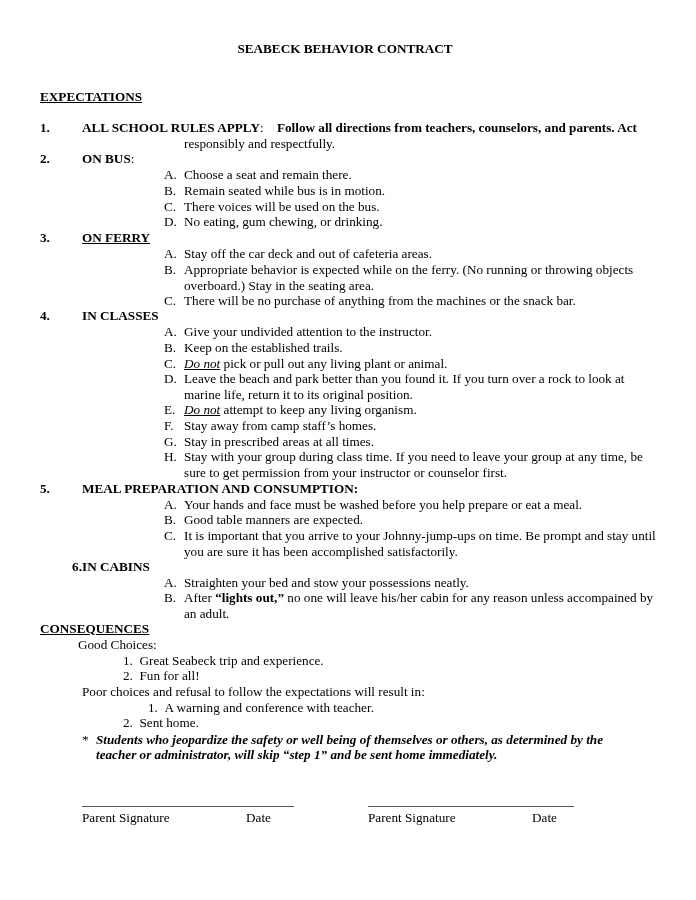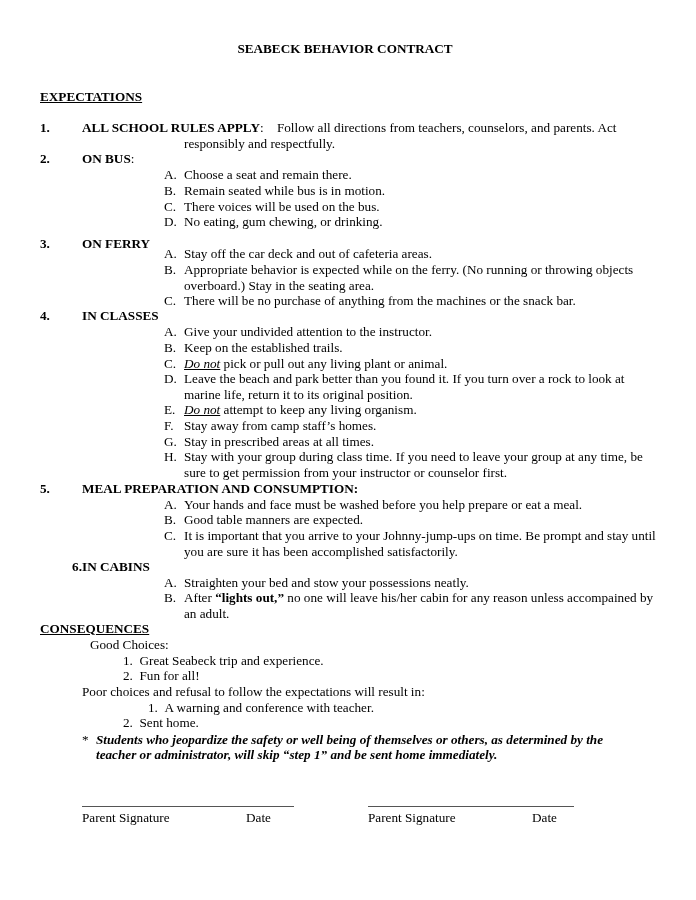--- a/index.html
+++ b/index.html
@@ -20,21 +20,21 @@
 </style>
 </head>
 <body>
 
 <div class="title">SEABECK BEHAVIOR CONTRACT</div>
 
 <div class="heading" style="top:89px;">EXPECTATIONS</div>
 
 <div class="sec" style="top:120px;">
   <span class="num">1.</span><span>ALL SCHOOL RULES APPLY</span><span style="font-weight:normal">:</span>
-  <span style="font-weight:normal; margin-left:10px;">Follow all directions from teachers, counselors, and parents.  Act</span>
+  <span style="font-weight:bold; margin-left:10px;">Follow all directions from teachers, counselors, and parents.  Act</span>
 </div>
 <div class="line" style="top:136px; left:184px;text-align:center;">responsibly and respectfully.</div>
 
 <div class="sec" style="top:151px;">
   <span class="num">2.</span><span>ON BUS</span><span style="font-weight:normal">:</span>
 </div>
 <div class="item" style="top:167px;">
     <span class="let">A.</span>
     <span class="txt">Choose a seat and remain there.</span>
   </div>
@@ -44,21 +44,21 @@
   </div>
 <div class="item" style="top:199px;">
     <span class="let">C.</span>
     <span class="txt">There voices will be used on the bus.</span>
   </div>
 <div class="item" style="top:214px;">
     <span class="let">D.</span>
     <span class="txt">No eating, gum chewing, or drinking.</span>
   </div>
 
-<div class="sec" style="top:236px;">
+<div class="sec" style="top:230px;text-decoration:underline;">
   <span class="num">3.</span><span>ON FERRY</span>
 </div>
 <div class="item" style="top:246px;">
     <span class="let">A.</span>
     <span class="txt">Stay off the car deck and out of cafeteria areas.</span>
   </div>
 <div class="item" style="top:262px;">
     <span class="let">B.</span>
     <span class="txt">Appropriate behavior is expected while on the ferry.  (No running or throwing objects overboard.)  Stay in the seating area.</span>
   </div>
@@ -125,21 +125,21 @@
 <div class="item" style="top:575px;">
     <span class="let">A.</span>
     <span class="txt">Straighten your bed and stow your possessions neatly.</span>
   </div>
 <div class="item" style="top:590px;">
     <span class="let">B.</span>
     <span class="txt"><span>After </span><span class="b">“lights out,”</span><span>  no one will leave his/her cabin for any reason unless accompained by an adult.</span></span>
   </div>
 
 <div class="heading" style="top:621px;text-align:center;">CONSEQUENCES</div>
-<div class="line" style="top:637px; left:90px;text-align:right;">Good Choices:</div>
+<div class="line" style="top:637px; left:78px;text-align:right;">Good Choices:</div>
 <div class="line" style="top:653px; left:123px;"><span>1.</span>&nbsp;&nbsp;<span>Great Seabeck trip and experience.</span></div>
 <div class="line" style="top:668px; left:123px;"><span>2.</span>&nbsp;&nbsp;<span>Fun for all!</span></div>
 <div class="line" style="top:684px; left:82px;">Poor choices and refusal to follow the expectations will result in:</div>
 <div class="line" style="top:700px; left:123px;margin-left:25px;"><span>1.</span>&nbsp;&nbsp;<span>A warning and conference with teacher.</span></div>
 <div class="line" style="top:715px; left:123px;"><span>2.</span>&nbsp;&nbsp;<span>Sent home.</span></div>
 <div class="line" style="top:732px; left:82px;">*</div>
 <div class="line bi" style="top:732px; left:96px;">Students who jeopardize the safety or well being of themselves or others, as determined by the</div>
 <div class="line bi" style="top:747px; left:96px;">teacher or administrator,  will skip “step 1” and be sent home immediately.</div>
 
 <div class="sigline" style="left:82px; width:212px;"></div>

